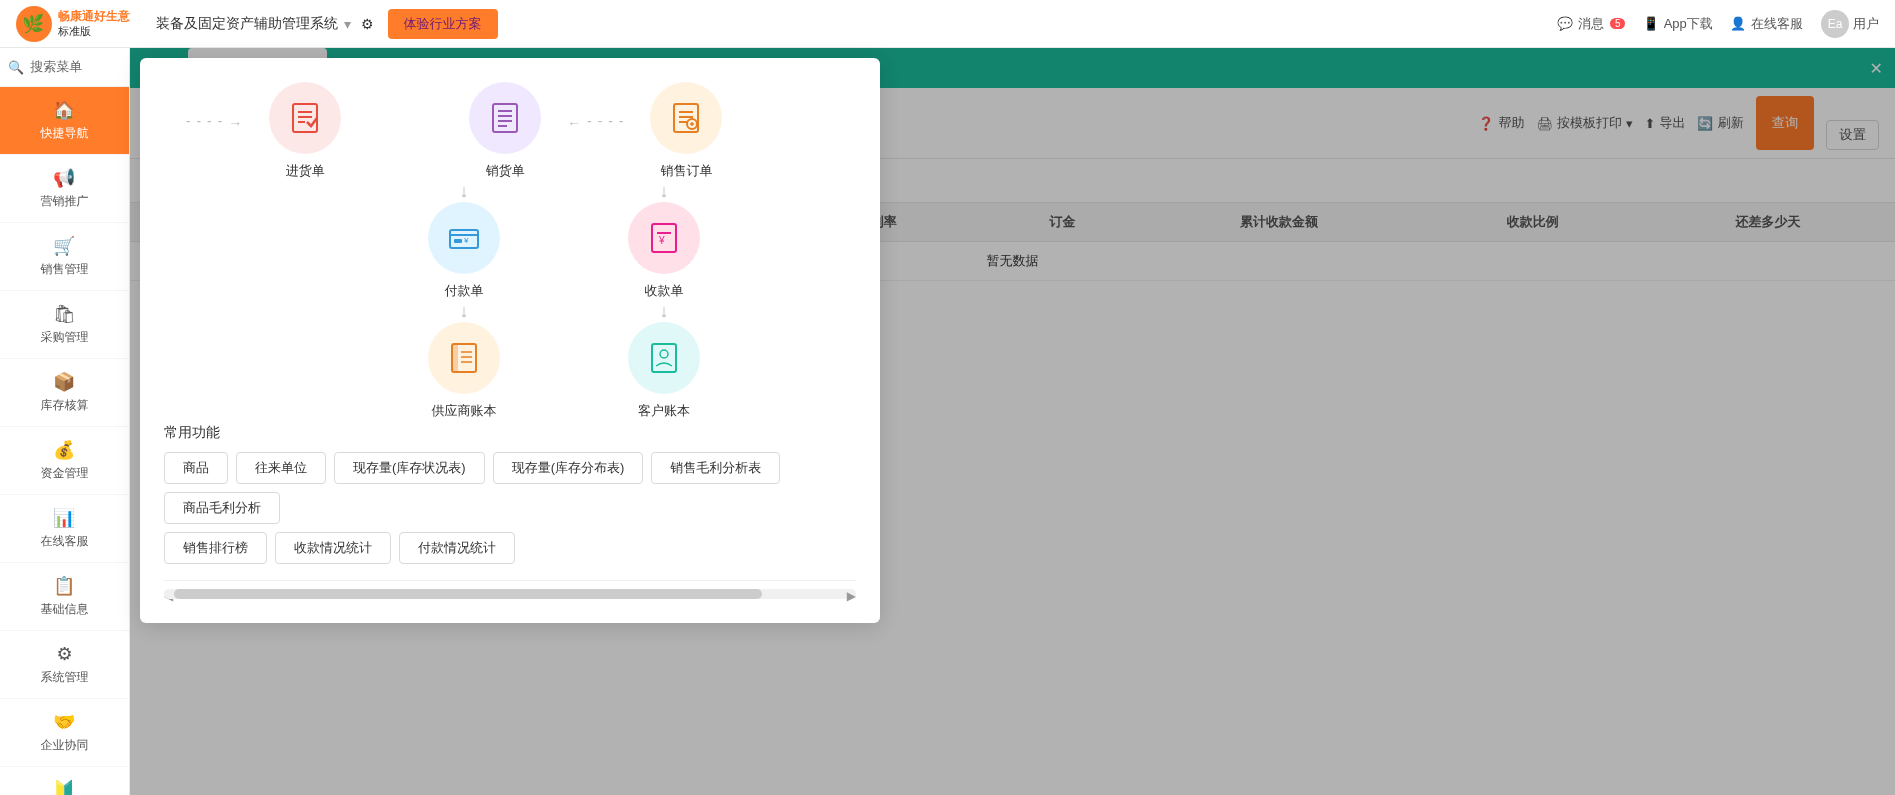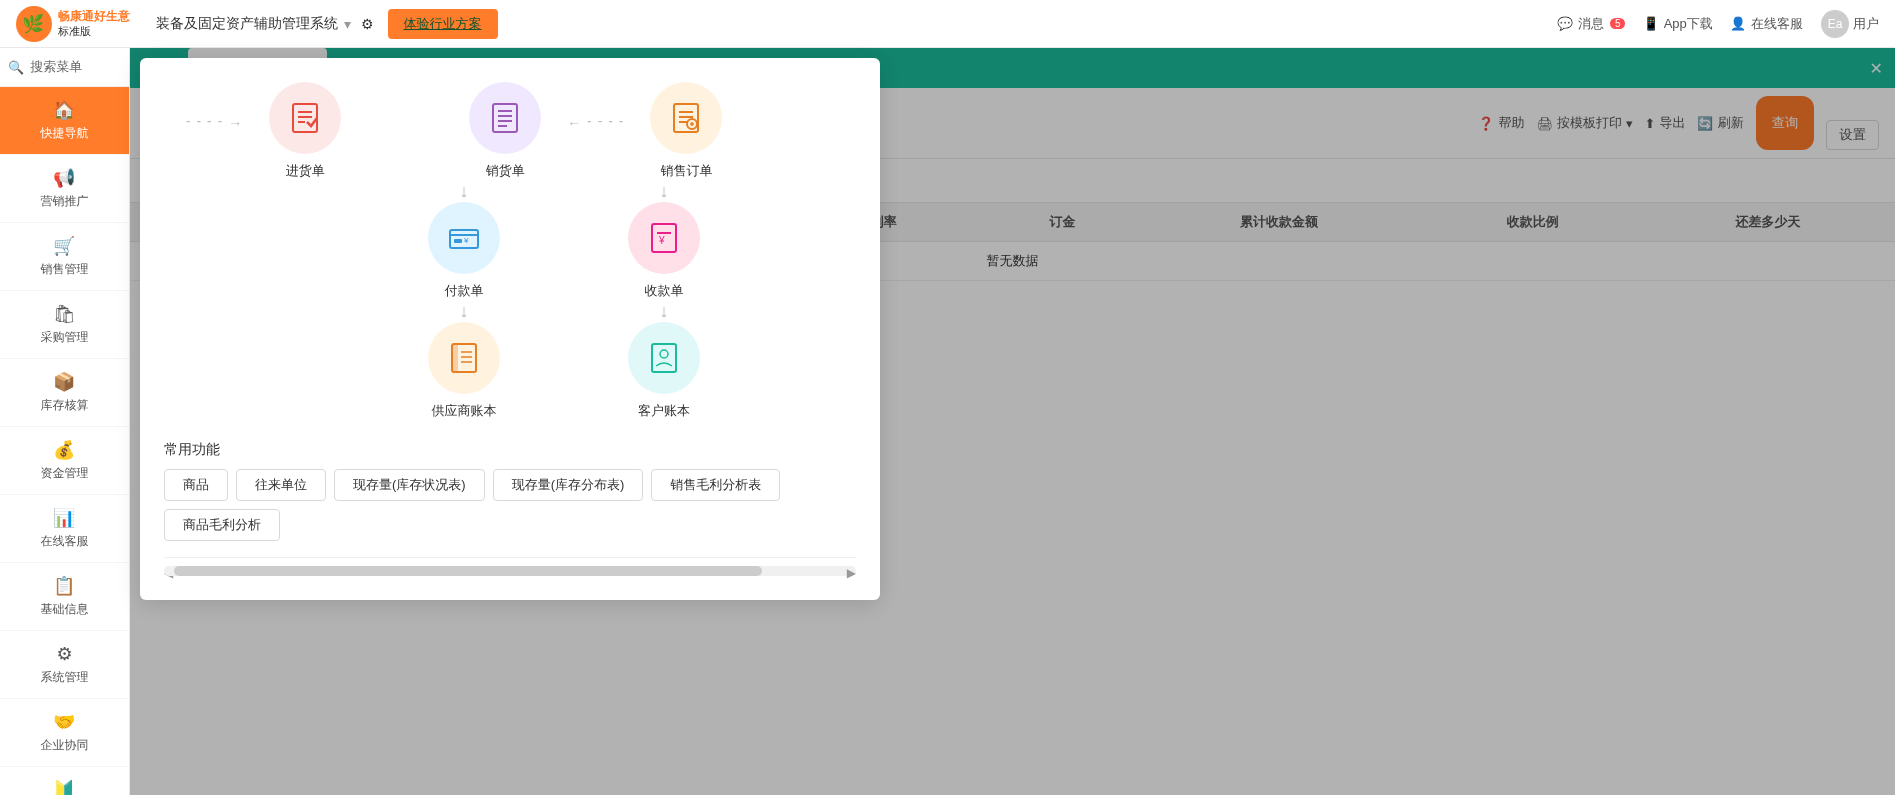--- a/index.html
+++ b/index.html
@@ -14,21 +14,21 @@
 
     
     .logo-area { display: flex; align-items: center; width: 130px; flex-shrink: 0; }
     .logo-icon { width: 36px; height: 36px; background: #ff7c2a; border-radius: 50%; display: flex; align-items: center; justify-content: center; color: white; font-size: 18px; margin-right: 6px; }
     .logo-text { font-size: 11px; color: #333; line-height: 1.3; }
     .logo-text .line1 { color: #ff7c2a; font-weight: bold; font-size: 12px; }
     .system-title { display: flex; align-items: center; margin-left: 10px; }
     .system-title span { font-size: 14px; color: #333; }
     .system-title .dropdown-icon { margin-left: 6px; color: #999; cursor: pointer; }
     .settings-icon { margin-left: 10px; color: #666; cursor: pointer; font-size: 16px; }
-    .trial-btn { margin-left: 14px; background: #ff7c2a; color: #14532d; border: none; padding: 6px 16px; border-radius: 4px; cursor: pointer; font-size: 13px; text-decoration: underline; }
+    .trial-btn { margin-left: 14px; background: #ff7c2a; color: #701a75; border: none; padding: 6px 16px; border-radius: 4px; cursor: pointer; font-size: 13px; }
     .top-bar-right { margin-left: auto; display: flex; align-items: center; gap: 18px; }
     .top-bar-item { display: flex; align-items: center; gap: 4px; color: #555; cursor: pointer; font-size: 13px; }
     .badge { background: #ff4d4f; color: #fff; border-radius: 10px; font-size: 10px; padding: 0 5px; margin-left: 2px; }
     .user-avatar { width: 28px; height: 28px; background: #ccc; border-radius: 50%; display: flex; align-items: center; justify-content: center; color: #fff; font-size: 12px; }
 
     
     .sidebar-search { padding: 10px 8px; border-bottom: 1px solid #f0f0f0; display: flex; align-items: center; gap: 6px; color: #666; cursor: pointer; font-size: 13px; }
     .sidebar-item { padding: 12px 8px; display: flex; flex-direction: column; align-items: center; gap: 4px; cursor: pointer; font-size: 12px; color: #555; border-bottom: 1px solid #f5f5f5; }
     .sidebar-item.active { background: #ff7c2a; color: #fff; }
     .sidebar-item .item-icon { font-size: 18px; }
@@ -70,21 +70,21 @@
     .flow-circle.red { background: #fde8e8; }
     .flow-circle.purple { background: #f0e8ff; }
     .flow-circle.orange { background: #fff3e0; }
     .flow-circle.blue { background: #e0f4ff; }
     .flow-circle.pink { background: #ffe0e8; }
     .flow-circle.teal { background: #e0f8f8; }
     .flow-label { font-size: 13px; color: #333; text-align: center; }
     .flow-arrow-v { color: #bbb; font-size: 18px; text-align: center; line-height: 1; margin: 2px 0 2px 0; }
 
     
-    .common-functions { margin-top: 21px; }
+    .common-functions { margin-top: 4px; }
     .common-title { font-size: 14px; color: #333; margin-bottom: 10px; font-weight: 500; }
     .btn-grid { display: flex; flex-wrap: wrap; gap: 8px; }
     .func-btn { border: 1px solid #d9d9d9; background: #fff; padding: 6px 18px; border-radius: 4px; cursor: pointer; font-size: 13px; color: #333; }
 
     
     .modal-scroll { margin-top: 16px; border-top: 1px solid #f0f0f0; }
     .scroll-bar-area { height: 10px; background: #f0f0f0; border-radius: 5px; margin-top: 8px; position: relative; }
     .scroll-thumb { height: 10px; background: #ccc; border-radius: 5px; width: 85%; margin-left: 10px; }
     .scroll-arrow { position: absolute; top: 0; right: 0; color: #999; font-size: 12px; cursor: pointer; }
     .scroll-arrow-left { position: absolute; top: 0; left: 0; color: #999; font-size: 12px; cursor: pointer; }
@@ -208,21 +208,21 @@
           <span>▾</span>
         </div>
         <div class="header-btn">
           <span>⬆</span>
           <span>导出</span>
         </div>
         <div class="header-btn">
           <span>🔄</span>
           <span>刷新</span>
         </div>
-        <button class="query-btn" style="background:#ff7c2a;color:#fff;border:none;padding:18px 16px;border-radius:12px;cursor:pointer;">查询</button>
+        <button class="query-btn" style="background:#ff7c2a;color:#fff;border:none;padding:18px 16px;border-radius:4px;cursor:pointer;">查询</button>
         <button class="set-btn" style="background:#fff;color:#555;border:1px solid #d9d9d9;padding:5px 12px;border-radius:4px;cursor:pointer;">设置</button>
       </div>
 
       <div class="filter-bar">
         <input class="date-input" type="text" placeholder="yyyy-mm-dd" style="">
         <span>📅</span>
         <input class="date-input" type="text" placeholder="yyyy-mm-dd" style="">
         <select class="status-select"><option value="">单据状态</option></select>
         <span class="more-conditions">更多条件</span>
       </div>
@@ -399,20 +399,25 @@
       <div class="common-functions">
         <div class="common-title">常用功能</div>
         <div class="btn-grid">
           <button class="func-btn">商品</button>
           <button class="func-btn">往来单位</button>
           <button class="func-btn">现存量(库存状况表)</button>
           <button class="func-btn">现存量(库存分布表)</button>
           <button class="func-btn">销售毛利分析表</button>
           <button class="func-btn">商品毛利分析</button>
         </div>
+        <div class="btn-grid" style="margin-top:8px;">
+          <button class="func-btn">销售排行榜</button>
+          <button class="func-btn">收款情况统计</button>
+          <button class="func-btn">付款情况统计</button>
+        </div>
       </div>
 
       <div class="modal-scroll">
         <div style="position:relative;">
           <span class="scroll-arrow-left">◀</span>
           <div class="scroll-bar-area">
             <div class="scroll-thumb"></div>
           </div>
           <span class="scroll-arrow">▶</span>
         </div>

